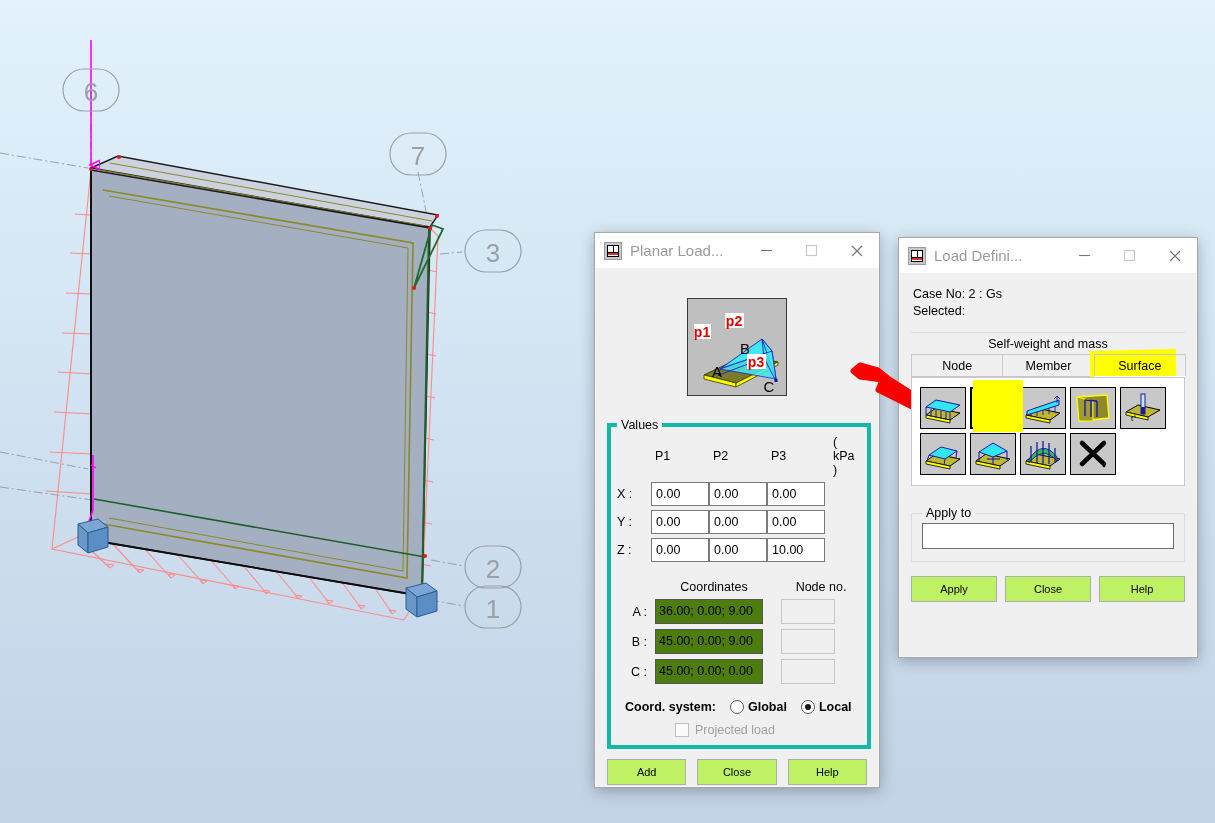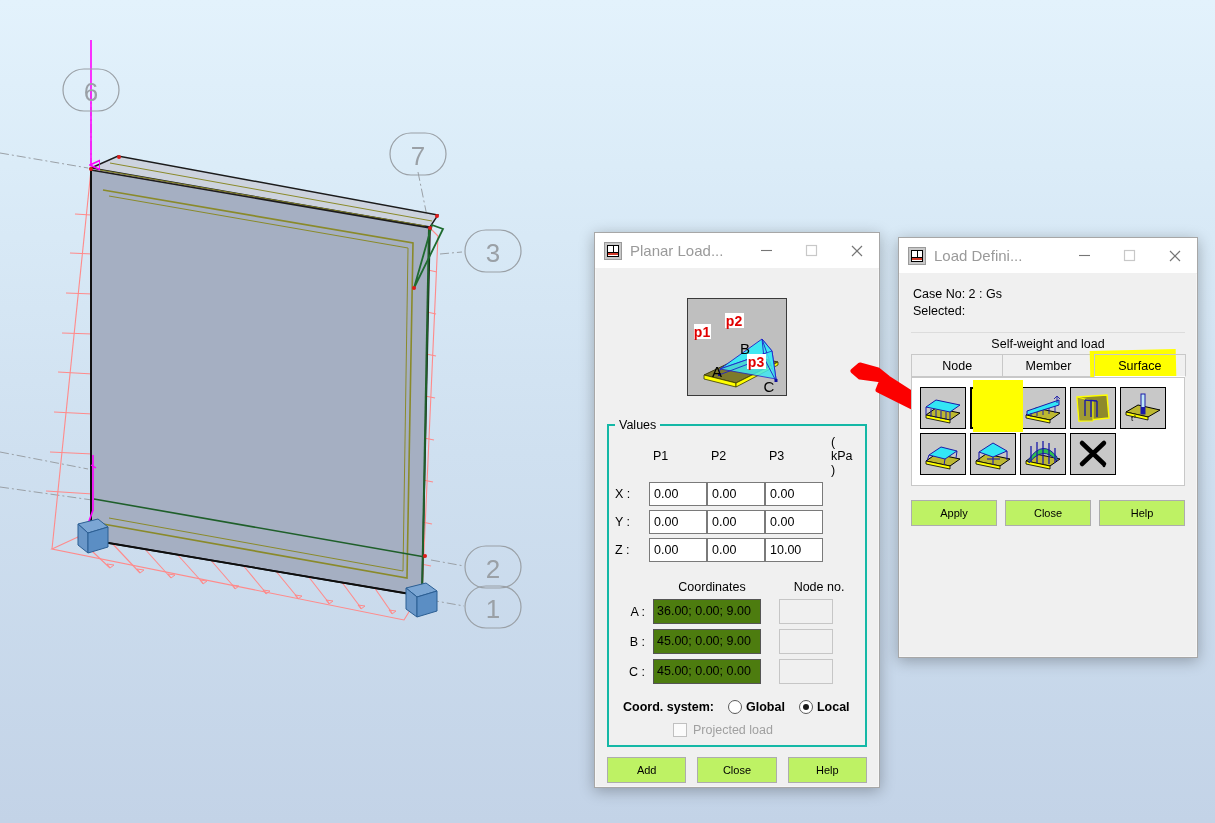--- a/index.html
+++ b/index.html
@@ -78,21 +78,21 @@
   .preview-wrap { display:flex; justify-content:center; margin-top: 29px; }
   .preview {
     width: 100px; height: 98px;
     background: #bfbfbf;
     border: 1px solid #3a3a3a;
   }
   .preview svg { display:block; }
 
   fieldset.group {
     margin: 22px 12px 0 12px;
-    border: 2px solid #14b8a6;
+    border: 4px solid #14b8a6;
     padding: 2px 6px 8px 6px;
   }
   fieldset.group > legend {
     padding: 0 4px; font-size: 12.5px; color:#000;
   }
 
   table.vals { border-collapse: collapse; width: 100%; margin-top: 1px; }
   table.vals th {
     font-weight: normal; font-size: 12.5px; text-align: left;
     padding: 0 0 3px 4px; color:#000;
@@ -581,21 +581,21 @@
               <path d="M2,2 L12,12 M12,2 L2,12" stroke="#767676" stroke-width="1.2"></path>
             </svg>
         </span>
       </span>
     </div>
 
     <div class="dlg-body">
       <div class="case-line first">Case No: 2 : Gs</div>
       <div class="case-line second">Selected:</div>
 
-      <div class="swm">Self-weight and load</div>
+      <div class="swm">Self-weight and mass</div>
 
       <div class="tabs">
         <div class="hl" style="left:179px; top:-4px; width:86px; height:27px; transform:rotate(-1.4deg);"></div>
         <div class="tab">
           <span>Node</span>
         </div>
         <div class="tab">
           <span>Member</span>
         </div>
         <div class="tab active" style="background:transparent;">
@@ -725,20 +725,24 @@
 
           <div class="iconbtn">
             <svg width="40" height="34" viewBox="0 0 40 34">
               <path d="M9,6 L31,27 M31,6 L9,27" stroke="#000" stroke-width="4.5" stroke-linecap="round"></path>
               <circle cx="31" cy="29" r="1.3" fill="#000"></circle>
             </svg>
           </div>
         </div>
       </div>
 
+      <fieldset class="applyto">
+        <legend>Apply to</legend>
+        <div class="applyinput"></div>
+      </fieldset>
 
       <div class="btnrow2">
         <span class="btn">Apply</span>
         <span class="btn">Close</span>
         <span class="btn">Help</span>
       </div>
     </div>
   </div>
 
   <div class="arrow">

